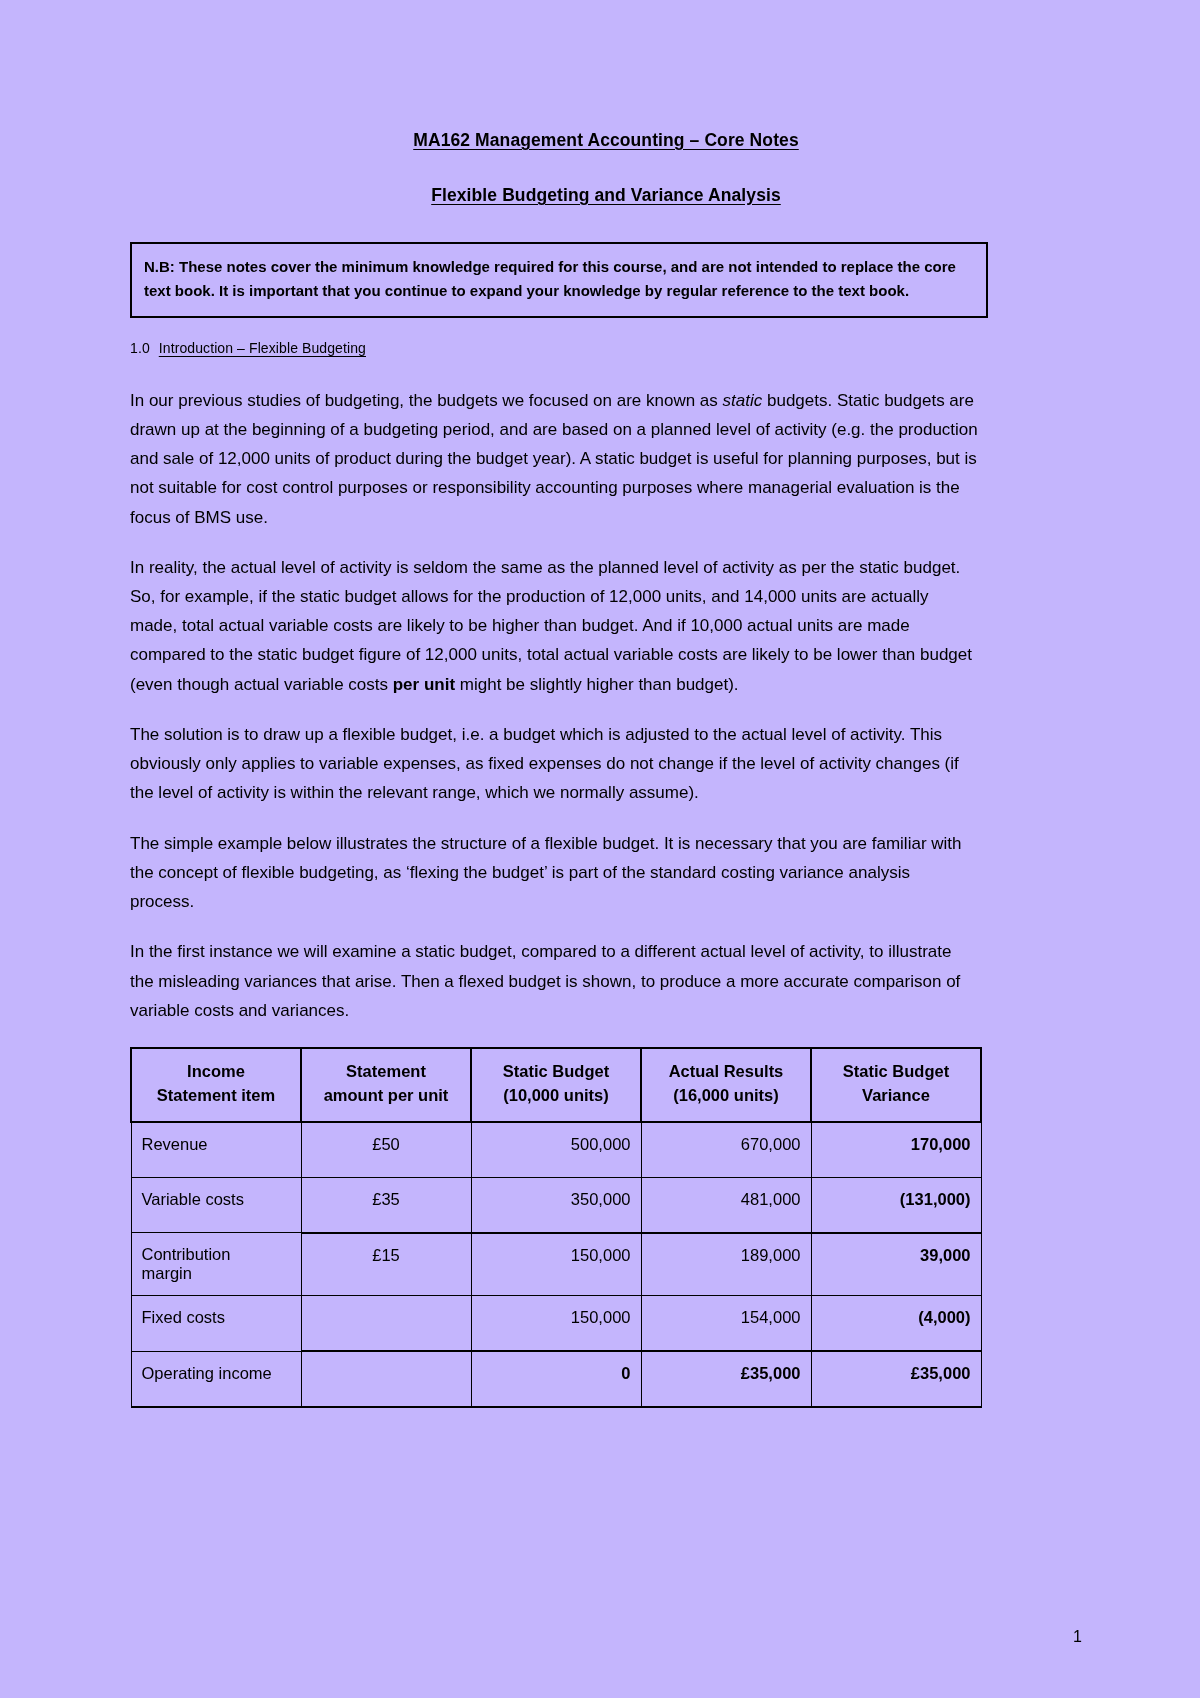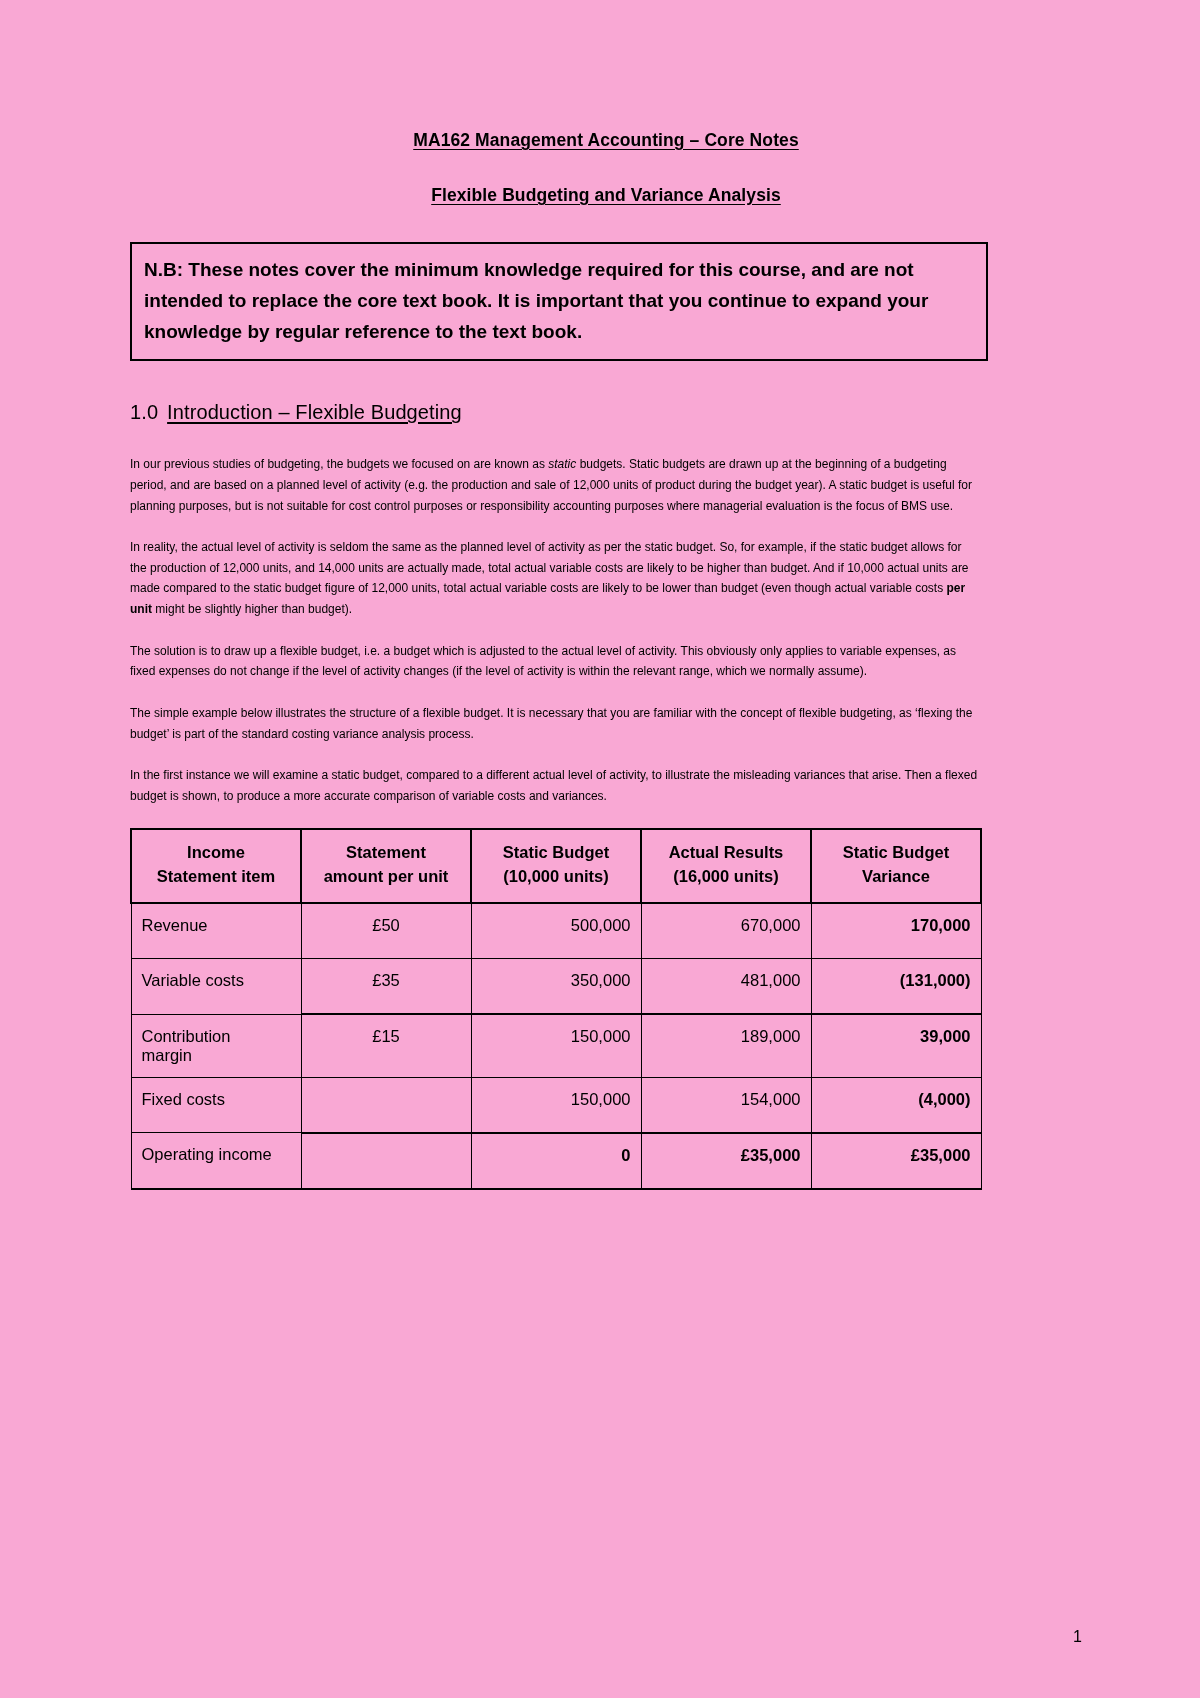--- a/index.html
+++ b/index.html
@@ -9,21 +9,21 @@
   }
   body {
     font-family: "Liberation Sans", sans-serif;
     color: #000000;
   }
   .page {
     position: relative;
     width: 1200px;
     height: 1698px;
     margin: 0 auto;
-    background: #f9a8d4;
+    background: #c4b5fd;
     box-sizing: border-box;
     padding: 118px 118px 0 130px;
   }
   .doc-title, .doc-subtitle {
     text-align: center;
     font-weight: bold;
     font-size: 17.5px;
     letter-spacing: 0.1px;
   }
   .doc-title span, .doc-subtitle span {
@@ -31,40 +31,40 @@
     text-underline-offset: 3px;
   }
   .doc-title { margin: 0 0 0 0; padding-top: 12px;}
   .doc-subtitle { margin: 34px 0 0 0; }
 
   .nb-box {
     margin-top: 36px;
     border: 2.5px solid #000;
     padding: 11px 14px 12px 12px;
     font-weight: bold;
-    font-size: 19px;
+    font-size: 15px;
     line-height: 1.62;
     box-sizing: border-box;
     width: 858px;
   }
 
   .section-head {
-    margin-top: 40px;
-    font-size: 20px;
+    margin-top: 22px;
+    font-size: 14px;
     letter-spacing: 0.1px;
   }
   .section-head .num { text-decoration: none; }
   .section-head .ttl {
     text-decoration: underline;
     text-underline-offset: 3px;
     margin-left: 9px;
   }
 
   p.body {
-    font-size: 12px;
+    font-size: 17px;
     line-height: 1.72;
     margin: 21px 0 0 0;
     width: 848px;
     text-align: left;
   }
   p.body.first { margin-top: 30px; }
   .ital { font-style: italic; }
   .bold { font-weight: bold; }
 
   .table-caption {

